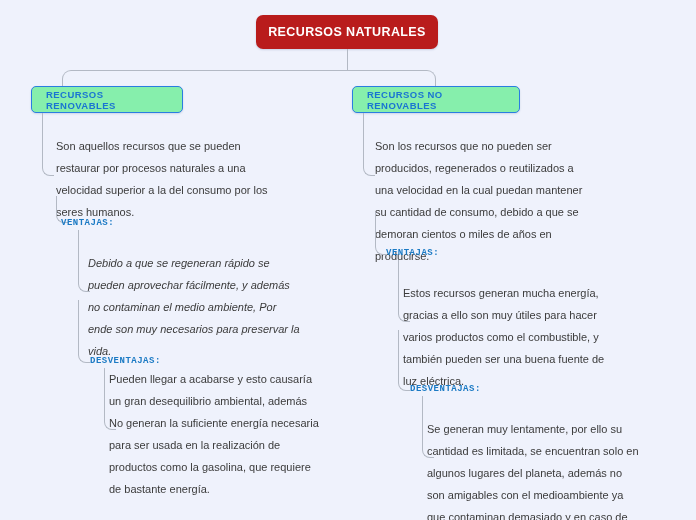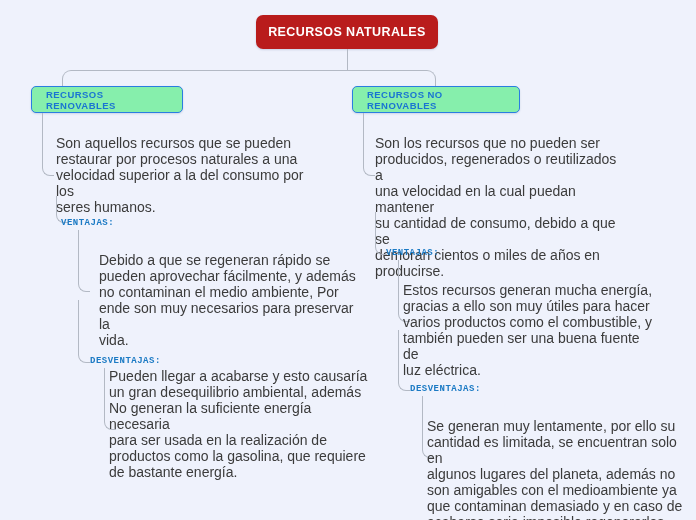--- a/index.html
+++ b/index.html
@@ -93,22 +93,22 @@
     padding: 0 14px;
     box-sizing: border-box;
     box-shadow: 0 1px 2px rgba(20,60,120,0.15);
   }
   .branch-left  { left: 31px;  top: 86px; width: 152px; }
   .branch-right { left: 352px; top: 86px; width: 168px; }
 
   .body-text {
     position: absolute;
     color: #3b3b3b;
-    font-size: 14px;
-    line-height: 16px;
+    font-size: 11px;
+    line-height: 22px;
     white-space: pre-line;
   }
 
   .sub-label {
     position: absolute;
     color: #1b7ac4;
     font-size: 9px;
     font-weight: bold;
     letter-spacing: 0.5px;
     font-family: Liberation Mono, monospace;
@@ -132,21 +132,21 @@
 restaurar por procesos  naturales a una
 velocidad superior a la del consumo por los
 seres humanos.</div>
 
   <div class="elbow" style="left:56px; top:196px; width:12px; height:27px;"></div>
 
   <div class="sub-label" style="left:61px; top:218px;">VENTAJAS:</div>
 
   <div class="elbow" style="left:78px; top:230px; width:12px; height:62px;"></div>
 
-  <div class="body-text" style="left:99px; top:252px; width:260px;">Debido a que se regeneran rápido se
+  <div class="body-text" style="left:88px; top:252px; width:260px;font-style:italic;">Debido a que se regeneran rápido se
 pueden aprovechar fácilmente, y además
 no contaminan el medio ambiente, Por
 ende son muy necesarios para preservar la
 vida.</div>
 
   <div class="elbow" style="left:78px; top:300px; width:12px; height:63px;"></div>
 
   <div class="sub-label" style="left:90px; top:356px;">DESVENTAJAS:</div>
 
   <div class="elbow" style="left:104px; top:368px; width:12px; height:62px;"></div>

